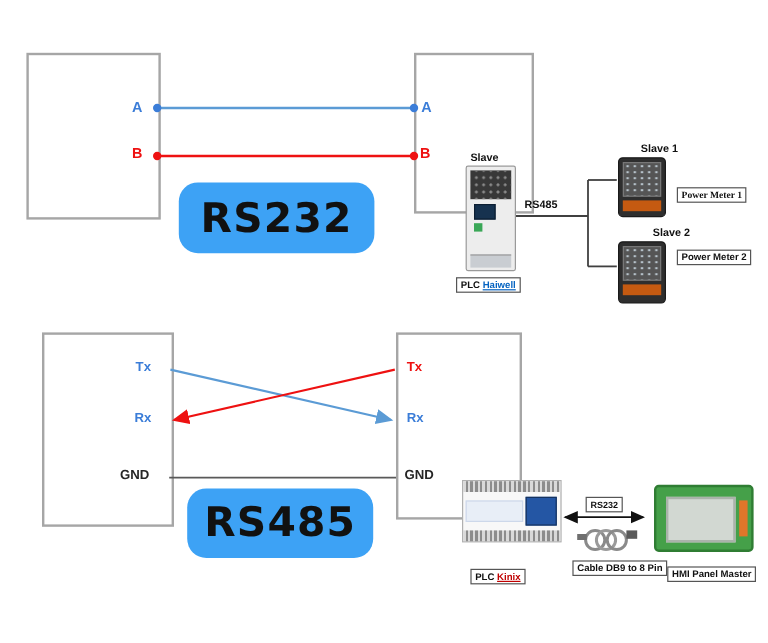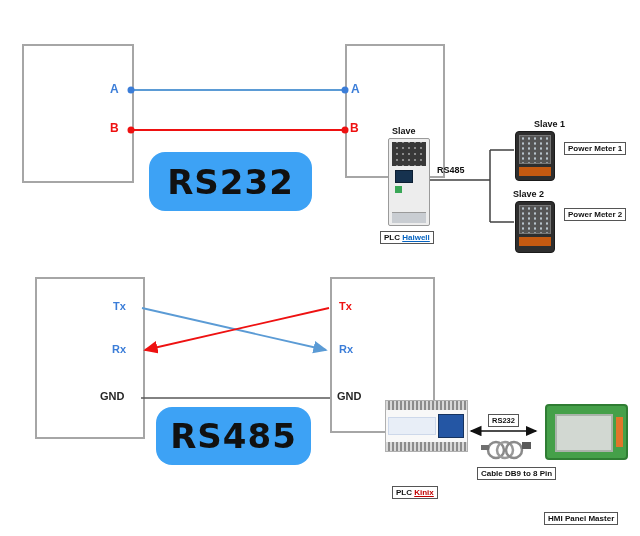--- a/index.html
+++ b/index.html
@@ -111,23 +111,23 @@
     <span>PLC </span><span class="brand-blue">Haiwell</span>
   </div>
 
   <div class="plain-label" style="left:437px;top:165px;">RS485</div>
 
   <div class="plain-label" style="left:521px;top:119px;margin-left:13px;">Slave 1</div>
   <div class="meter" style="left:515px;top:131px;height:50px;">
     <div class="meter-face"></div>
     <div class="meter-foot"></div>
   </div>
-  <div class="caption" style="left:564px;top:142px;">Power Meter 1</div>
+  <div class="caption" style="left:564px;top:156px;font-family:Liberation Serif, serif;">Power Meter 1</div>
 
-  <div class="plain-label" style="left:513px;top:189px;">Slave 2</div>
+  <div class="plain-label" style="left:544px;top:189px;">Slave 2</div>
   <div class="meter" style="left:515px;top:201px;height:52px;">
     <div class="meter-face"></div>
     <div class="meter-foot"></div>
   </div>
   <div class="caption" style="left:564px;top:208px;">Power Meter 2</div>
 
   <div class="pinlabel blue-t" style="left:113px;top:300px;font-size:11px;">Tx</div>
   <div class="pinlabel blue-t" style="left:112px;top:343px;font-size:11px;">Rx</div>
   <div class="pinlabel black-t" style="left:100px;top:390px;font-size:11px;font-weight:bold;">GND</div>
   <div class="pinlabel red-t" style="left:339px;top:300px;font-size:11px;font-weight:bold;">Tx</div>
@@ -137,26 +137,26 @@
   <div class="badge" style="left:156px;top:407px;width:155px;height:58px;">RS485</div>
 
   <div class="kinix">
     <div class="kx-strip"></div>
     <div class="kx-mid">
       <div class="kx-text"></div>
       <div class="kx-screen"></div>
     </div>
     <div class="kx-strip"></div>
   </div>
-  <div class="caption" style="left:392px;top:486px;">
+  <div class="caption" style="left:392px;top:474px;">
     <span>PLC </span><span class="brand-red">Kinix</span>
   </div>
 
   <div class="caption" style="left:488px;top:414px;font-size:7.5px;">RS232</div>
   <div class="caption" style="left:477px;top:467px;">Cable DB9 to 8 Pin</div>
 
   <div class="hmi">
     <div class="hmi-screen"></div>
     <div class="hmi-conn"></div>
   </div>
-  <div class="caption" style="left:544px;top:472px;margin-top:40px;">HMI Panel Master</div>
+  <div class="caption" style="left:556px;top:472px;">HMI Panel Master</div>
 
 </div>
 
 </body></html>

